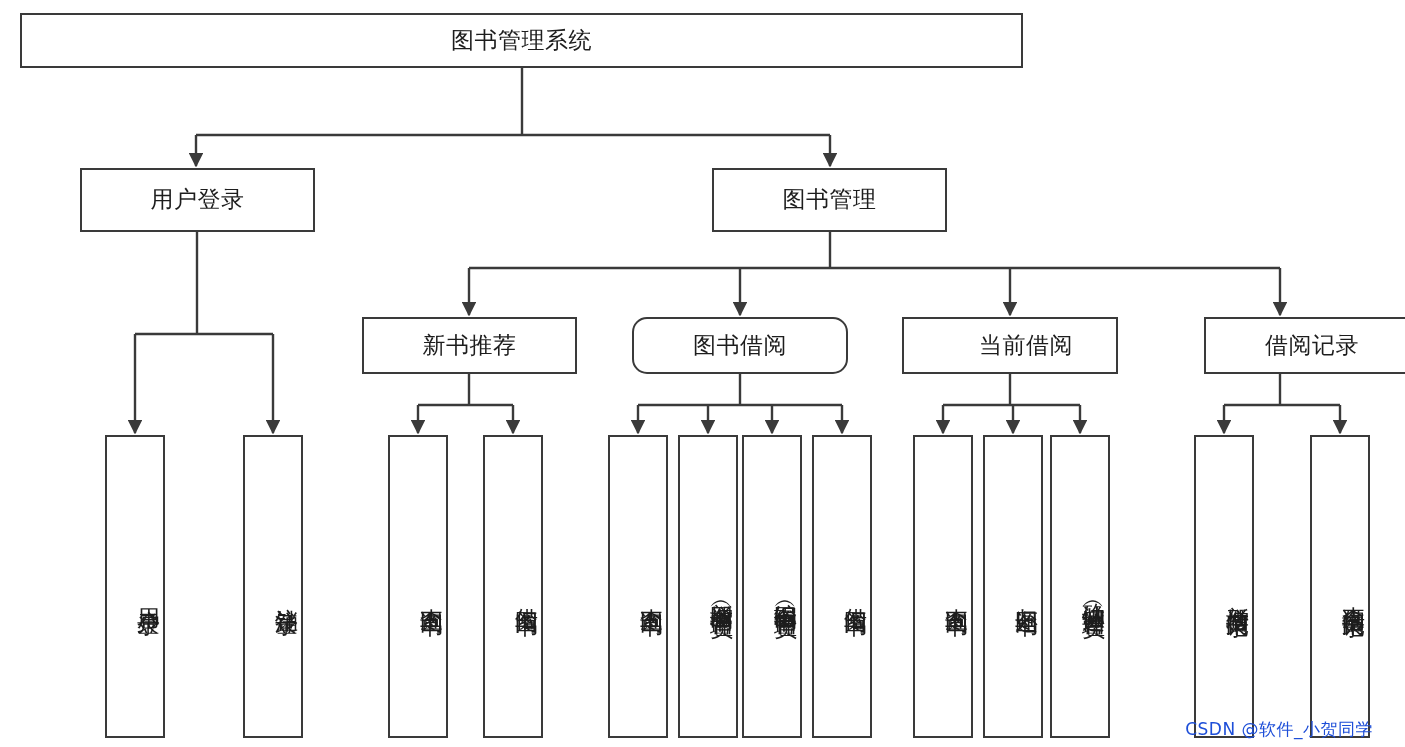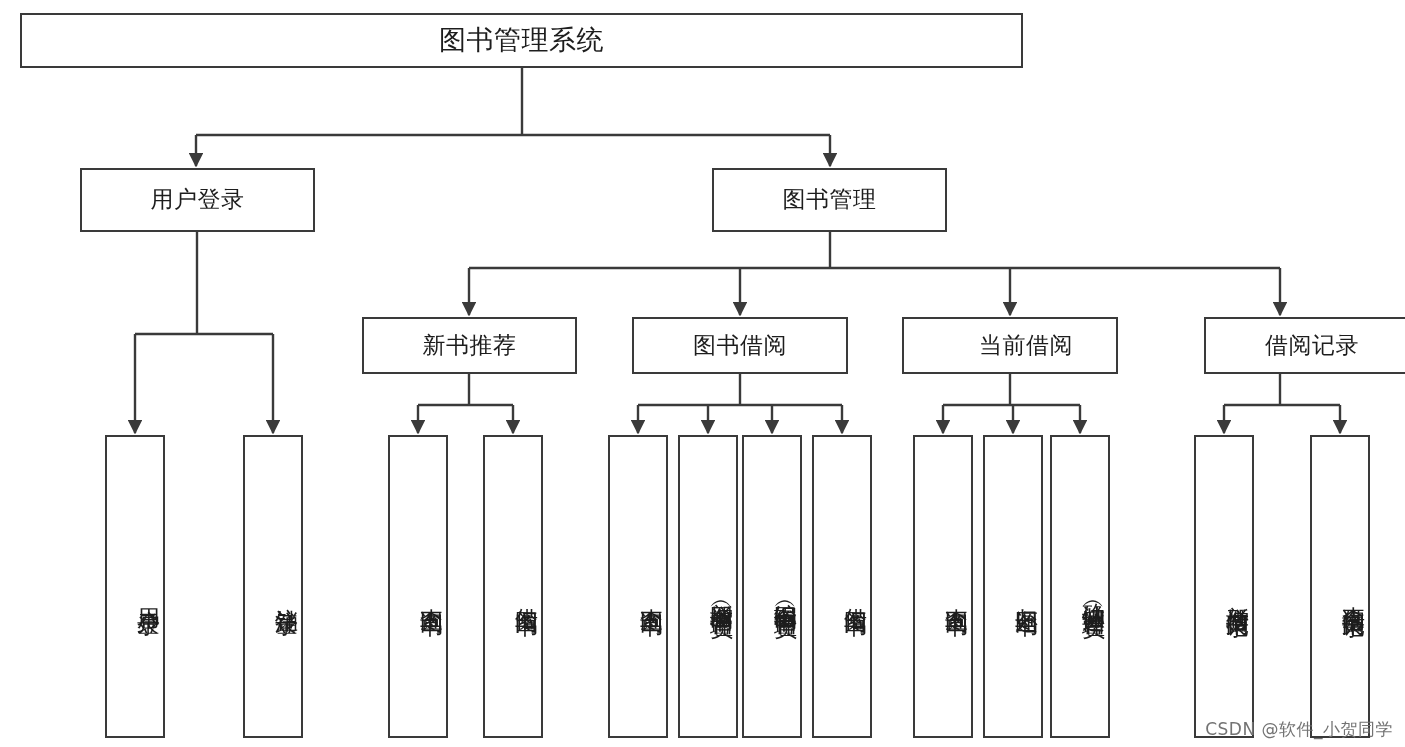--- a/index.html
+++ b/index.html
@@ -37,43 +37,43 @@
     color: #1d1d1d;
     z-index: 3;
   }
   .node-h {
     font-size: 23px;
     letter-spacing: 0.5px;
     line-height: 1.2;
     white-space: nowrap;
   }
   .node-root {
-    font-size: 27px;
+    font-size: 23px;
   }
   .node-v {
     writing-mode: vertical-rl;
     text-orientation: upright;
     font-size: 23px;
     line-height: 1.22;
     letter-spacing: 2px;
     align-items: flex-start;
     justify-content: center;
     padding-top: 14px;
     white-space: normal;
   }
   .node-v > span {
     writing-mode: vertical-rl;
     text-orientation: upright;
   }
   .watermark {
     position: absolute;
-    right: 12px;
+    right: 32px;
     bottom: 6px;
     font-size: 17px;
-    color: #737373;
+    color: #1d4ed8;
     letter-spacing: 0.5px;
     white-space: nowrap;
     z-index: 5;
     font-family: "DejaVu Sans", "Liberation Sans", sans-serif;
   }
 </style>
 </head>
 <body>
 
 <div id="canvas">
@@ -135,21 +135,21 @@
   <div class="node node-h" style="left:80px; top:168px; width:235px; height:64px;">
     <span>用户登录</span>
   </div>
   <div class="node node-h" style="left:712px; top:168px; width:235px; height:64px;">
     <span>图书管理</span>
   </div>
 
   <div class="node node-h" style="left:362px; top:317px; width:215px; height:57px;text-align:right;">
     <span>新书推荐</span>
   </div>
-  <div class="node node-h" style="left:632px; top:317px; width:216px; height:57px;">
+  <div class="node node-h" style="left:632px; top:317px; width:216px; height:57px;border-radius:15px;">
     <span>图书借阅</span>
   </div>
   <div class="node node-h" style="left:902px; top:317px; width:216px; height:57px;padding-left:32px;">
     <span>当前借阅</span>
   </div>
   <div class="node node-h" style="left:1172px; top:317px; width:216px; height:57px;margin-left:32px;">
     <span>借阅记录</span>
   </div>
 
   <div class="node node-v" style="left:105px; top:435px; width:60px; height:303px;">

